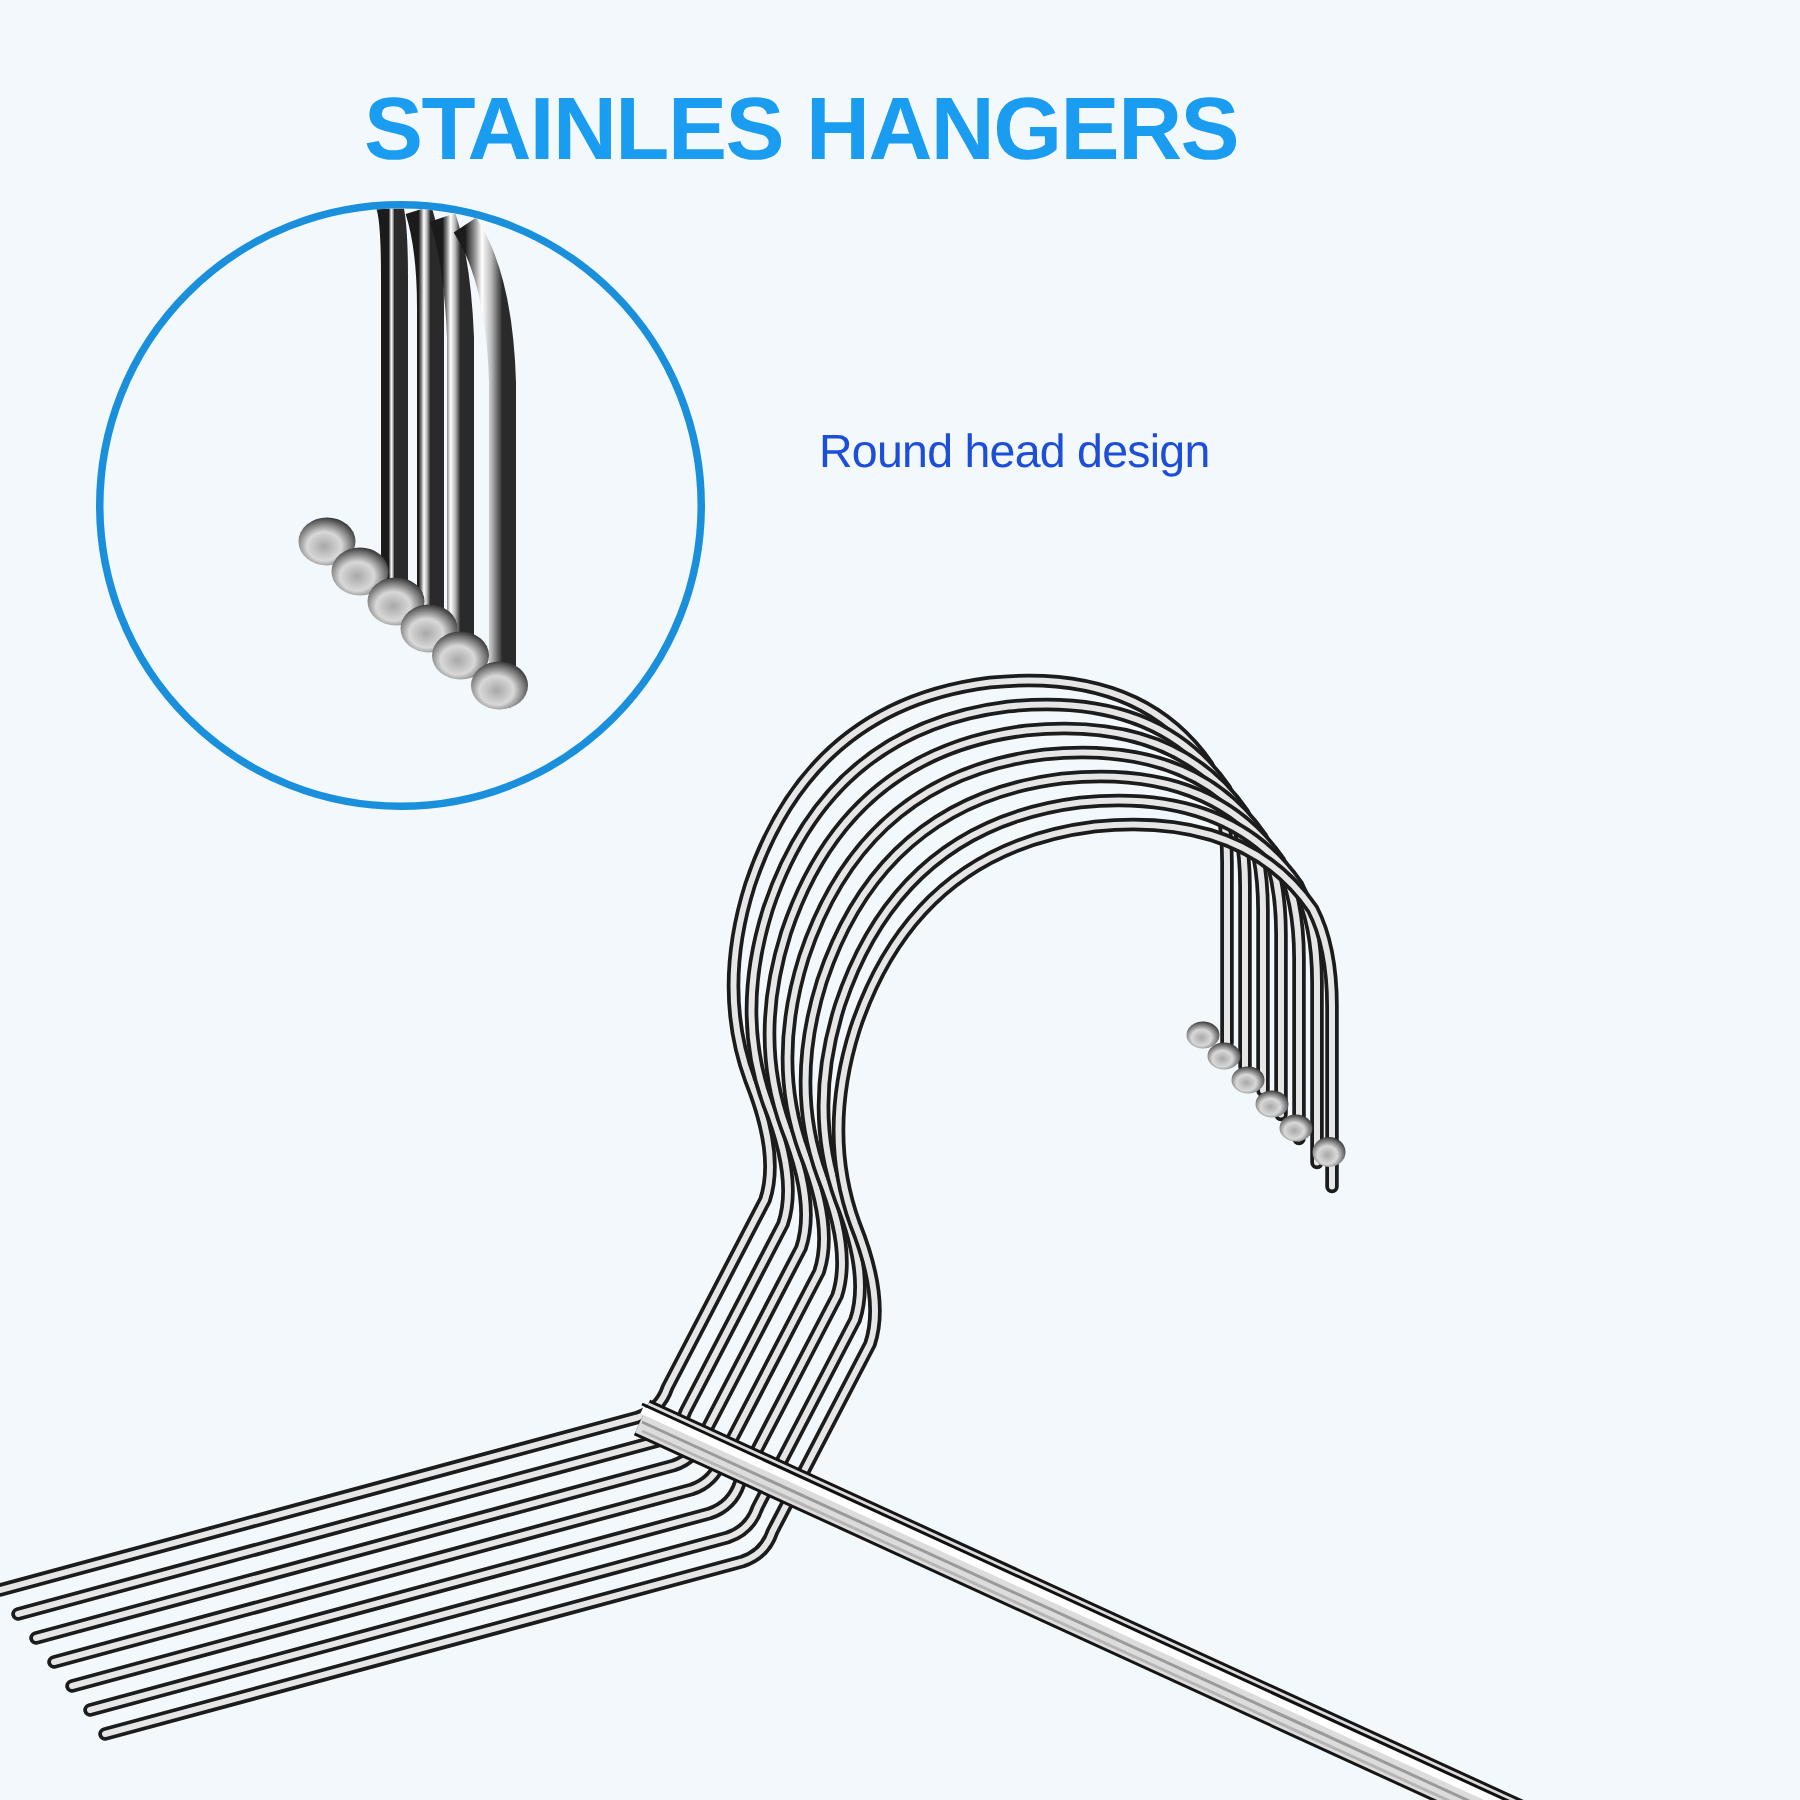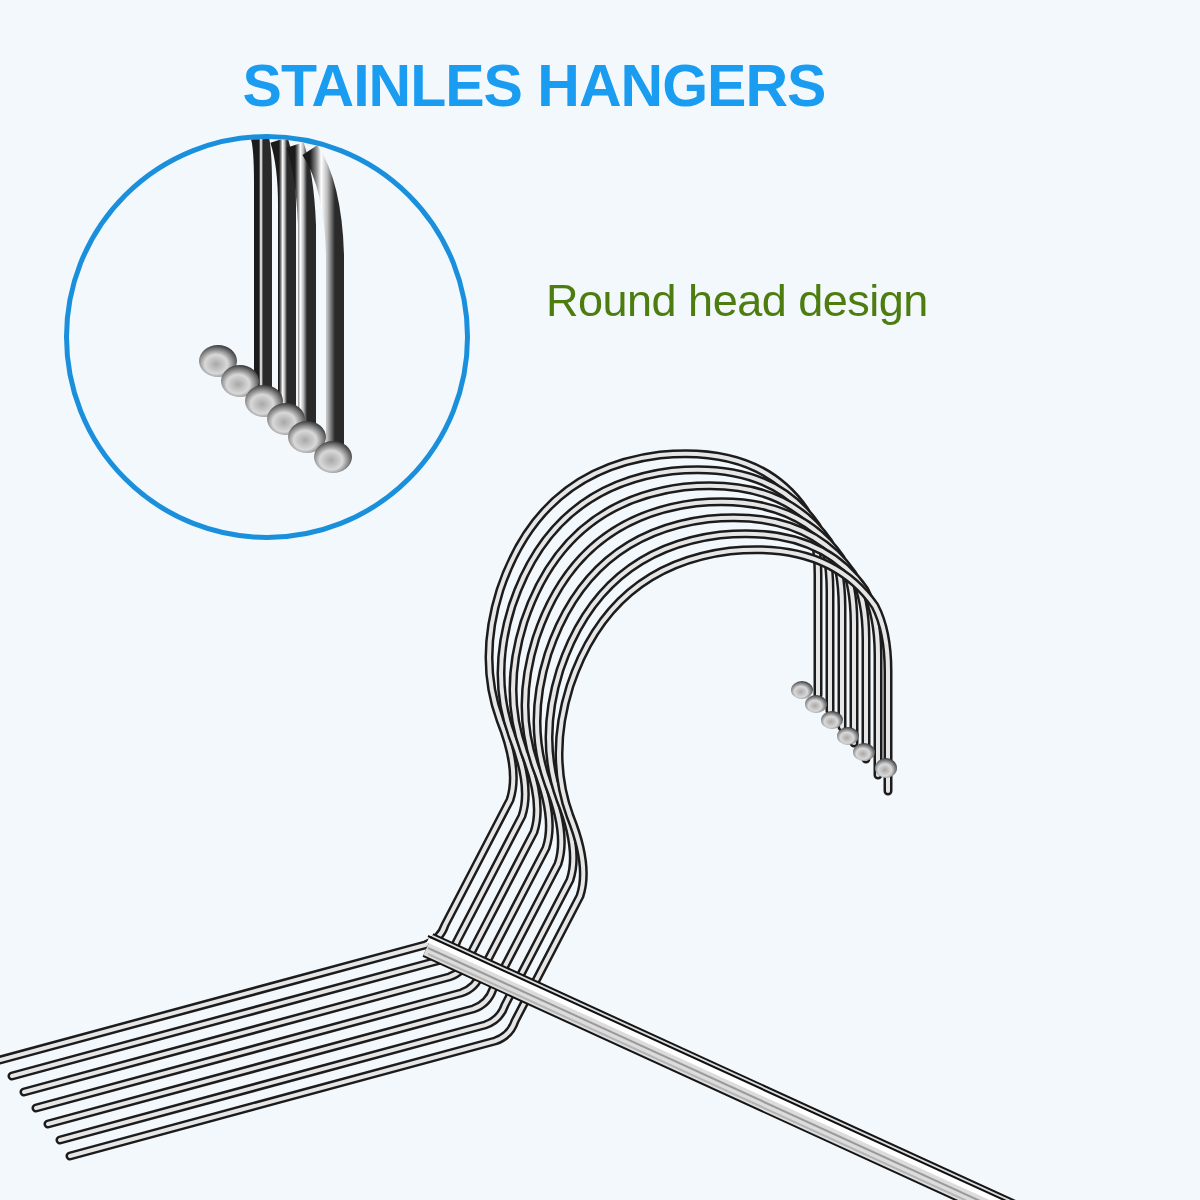--- a/index.html
+++ b/index.html
@@ -13,21 +13,21 @@
     position: absolute; left: 0; top: 52px; width: 1068px;
     text-align: center;
     font-family: "Liberation Sans", sans-serif;
     font-weight: bold; font-size: 59px; letter-spacing: -1px;
     color: #1a9cf0;
     margin: 0;
   }
   .feature-text {
     position: absolute; left: 546px; top: 280px;
     font-family: "Liberation Sans", sans-serif;
-    font-size: 45px; line-height: 41px; color: #4d7c0f;
+    font-size: 31px; line-height: 41px; color: #1d4ed8;
     letter-spacing: -0.5px;
   }
   .feature-text div { white-space: nowrap; }
   .zoom-circle {
     position: absolute; left: 64px; top: 134px;
     width: 396px; height: 396px;
     border: 5px solid #1a90dc; border-radius: 50%;
     overflow: hidden; background: #f3f8fd;
   }
   svg { position: absolute; left: 0; top: 0; }

